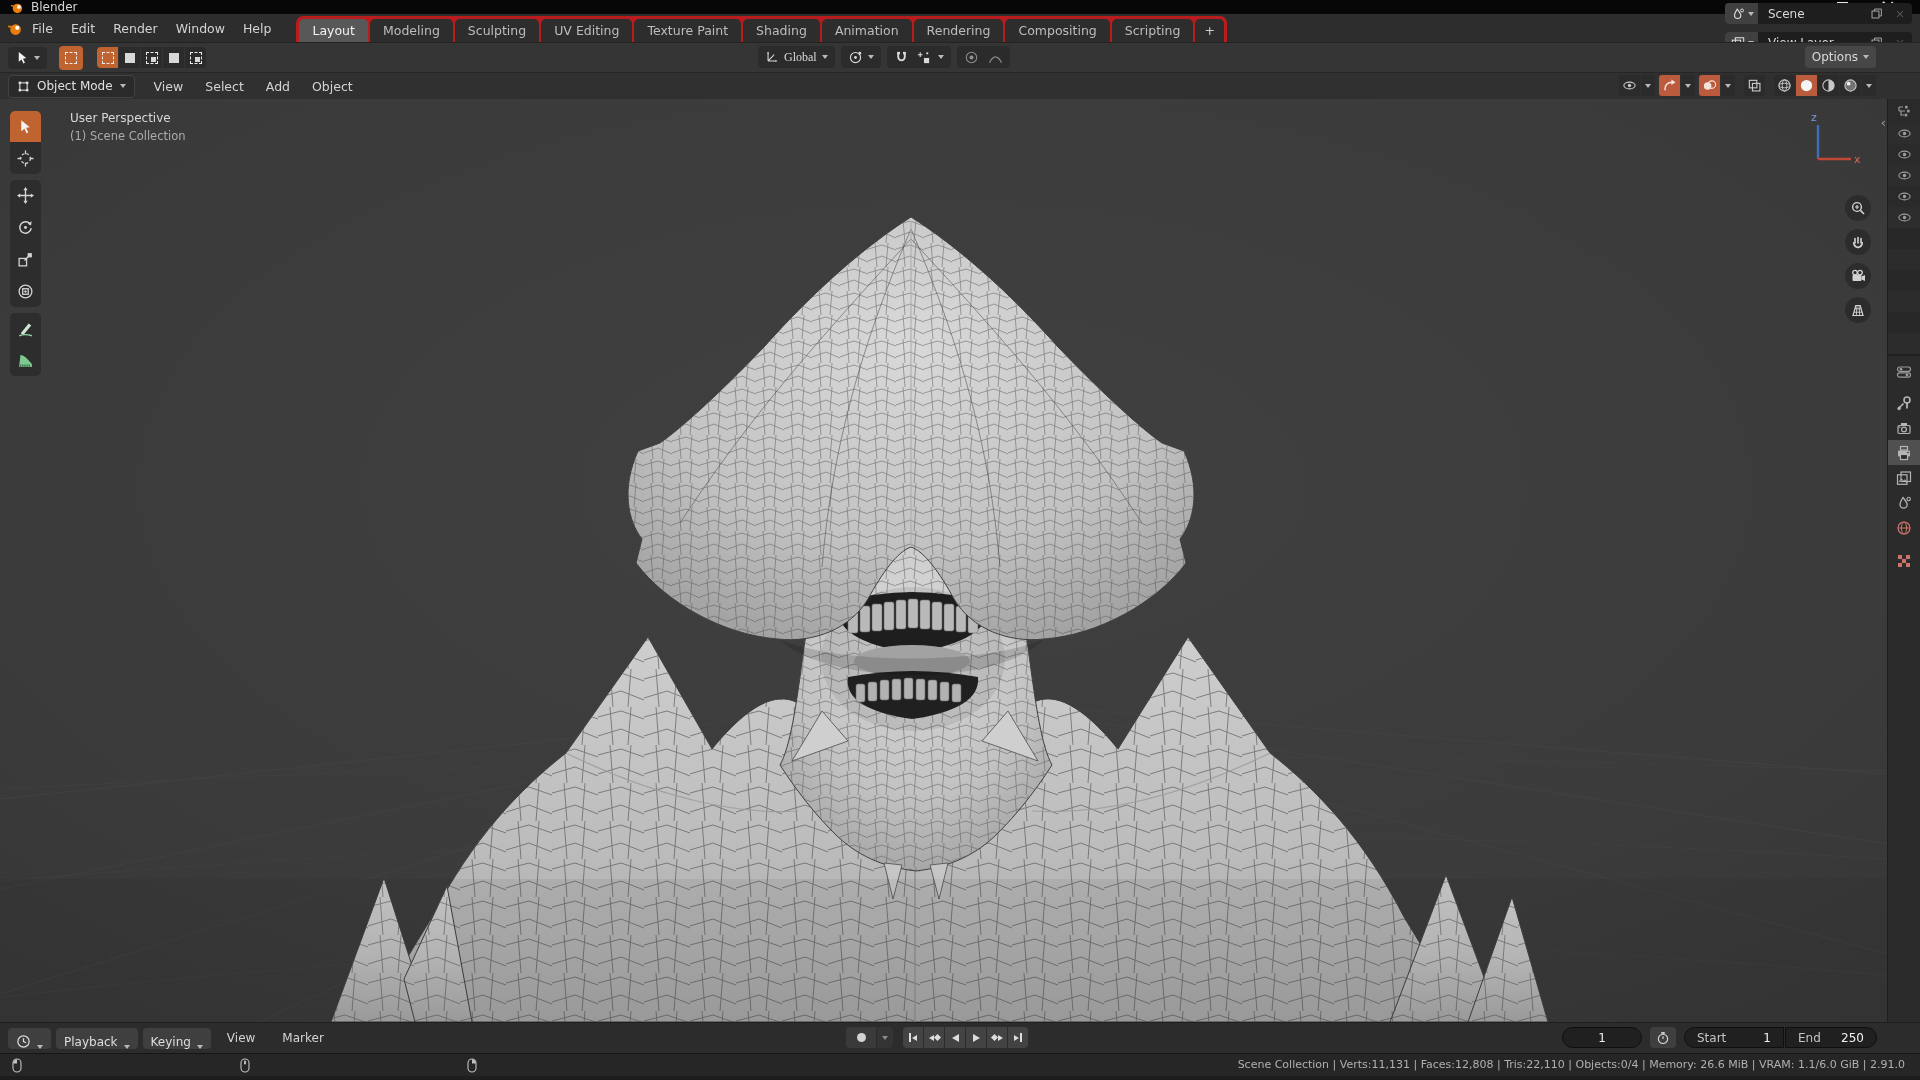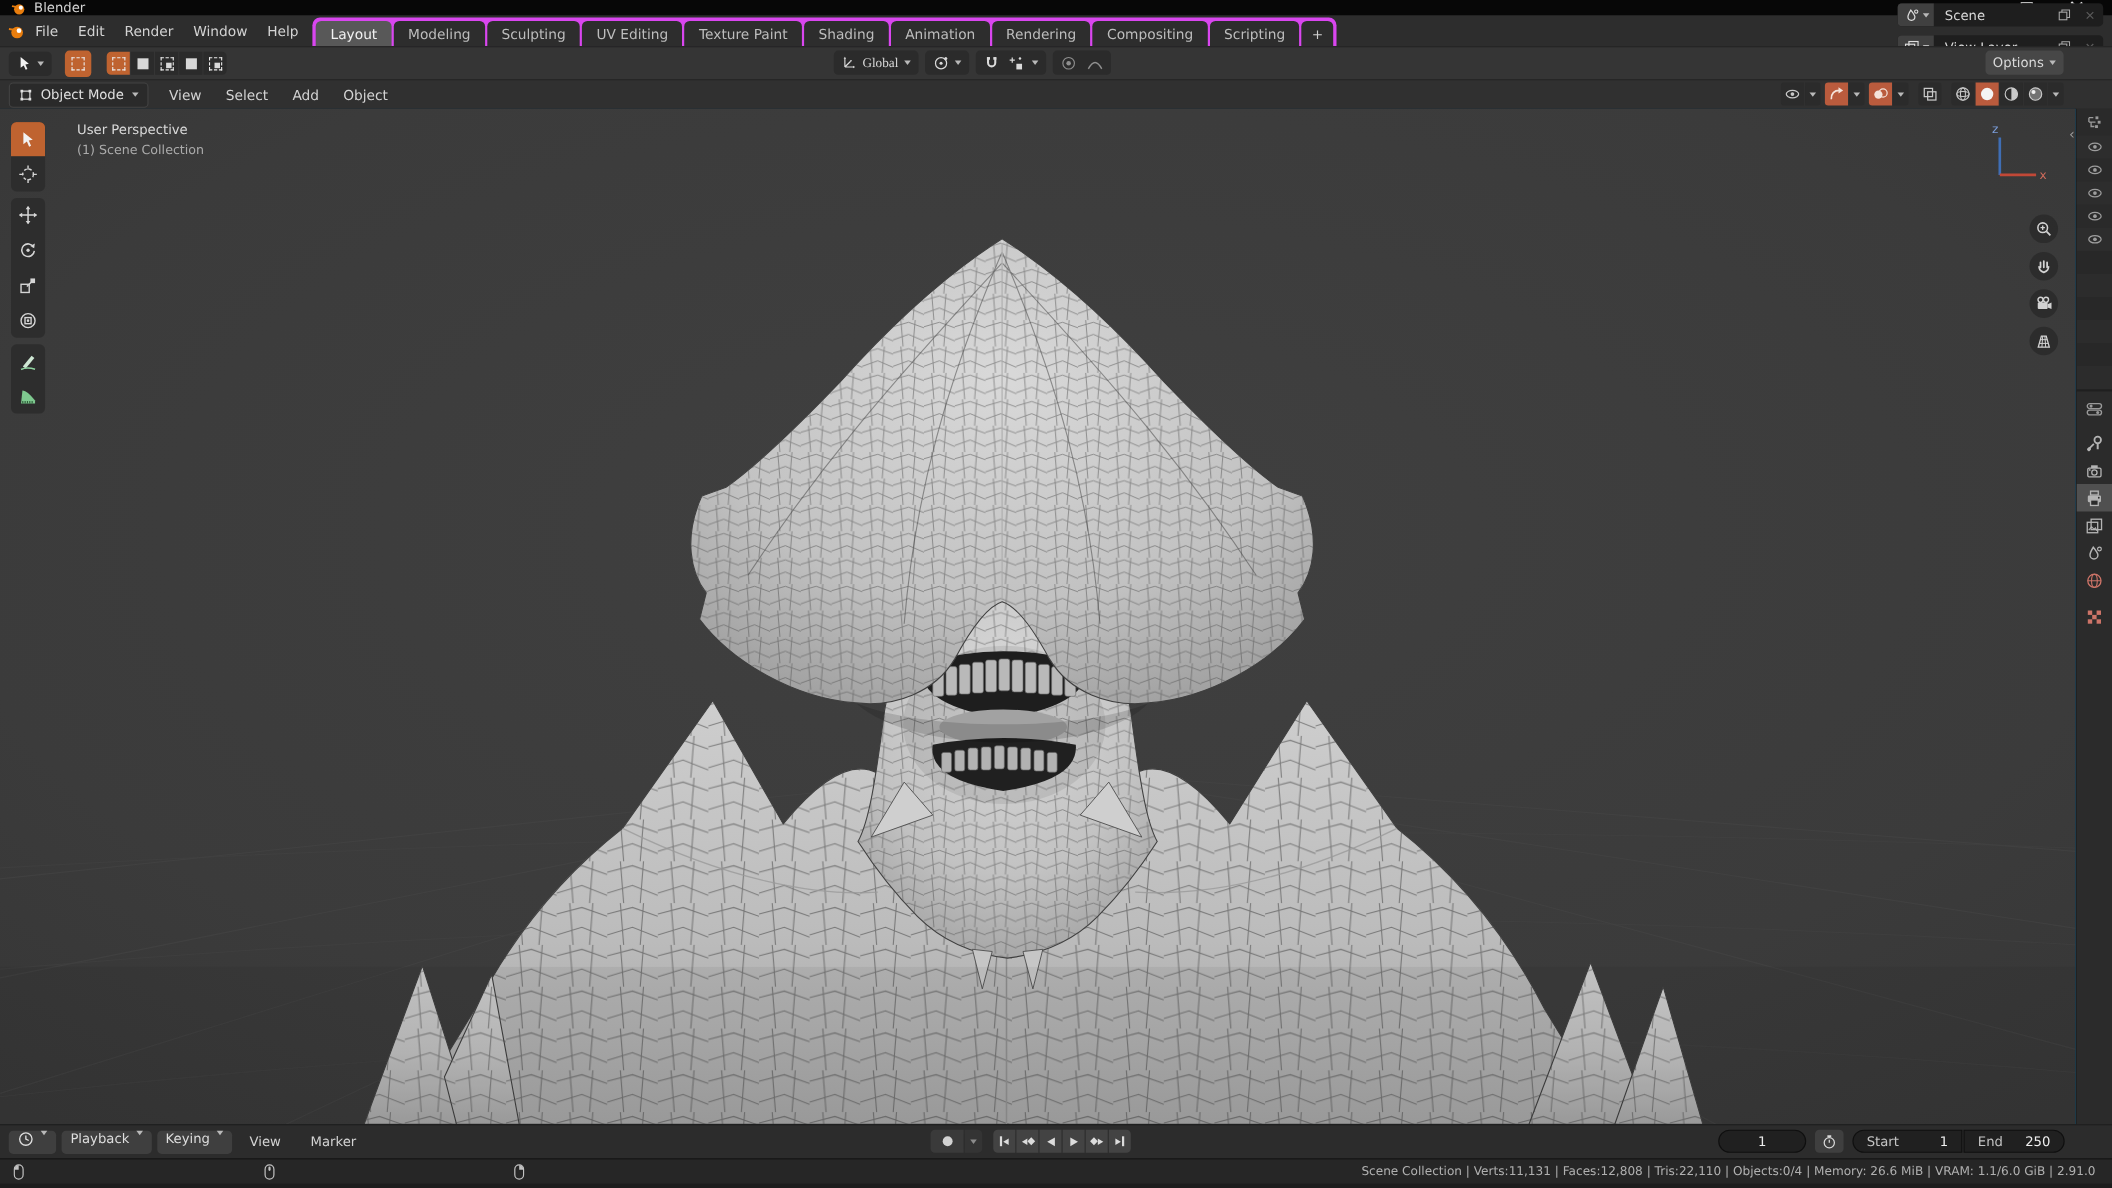--- a/index.html
+++ b/index.html
@@ -15,22 +15,22 @@
   .glyph-min{width:11px;height:0;border-top:1.6px solid #e8e8e8;}
   .glyph-max{width:9px;height:9px;border:1.4px solid #e8e8e8;position:relative;background:#070707;}
   .glyph-max:before{content:"";position:absolute;left:2px;top:-4px;width:9px;height:9px;border:1.4px solid #e8e8e8;z-index:-1;}
   .glyph-x{position:relative;width:12px;height:12px;}
   .glyph-x:before,.glyph-x:after{content:"";position:absolute;left:5px;top:-1px;width:1.6px;height:14px;background:#e8e8e8;}
   .glyph-x:before{transform:rotate(45deg);} .glyph-x:after{transform:rotate(-45deg);}
 
   
   .topbar{height:28px;background:#2d2d2d;display:flex;align-items:center;padding:0 6px;position:relative;}
   .menu{font-size:12.5px;color:#d3d3d3;padding:0 9px;cursor:default;}
-  .tabwell{display:flex;align-items:flex-end;align-self:flex-end;height:26px;background:#d946ef;
-           border-radius:7px 7px 0 0;margin-left:4px;padding:0 2px;}
+  .tabwell{display:flex;align-items:flex-end;align-self:flex-end;height:26px;background:#b91c1c;
+           border-radius:7px 7px 0 0;margin-left:16px;padding:0 2px;}
   .tab{font-size:12.5px;height:23px;line-height:23px;padding:0 13px;background:#2d2d2d;color:#bdbdbd;
        border-radius:5px 5px 0 0;margin:0 1px;white-space:nowrap;}
   .tab.active{background:#585858;color:#f2f2f2;}
   .tab.addtab{padding:0 9px;color:#cfcfcf;}
   .topright{margin-left:auto;display:flex;align-items:center;gap:8px;padding-right:2px;flex-direction:column;}
   .idblock{display:flex;align-items:center;height:21px;background:#1e1e1e;border-radius:4px;overflow:hidden;}
   .idicon{height:21px;display:flex;align-items:center;background:#404040;padding:0 4px 0 6px;gap:3px;color:#ddd;}
   .idname{padding:0 10px;font-size:12px;color:#d8d8d8;min-width:86px;}
   .idbtn{width:24px;height:21px;display:flex;align-items:center;justify-content:center;color:#a8a8a8;}
   .idbtn.dim{color:#5c5c5c;}
@@ -66,21 +66,21 @@
   .ib{width:21px;height:21px;background:#2b2b2b;display:flex;align-items:center;justify-content:center;
       border-radius:3px;color:#c9c9c9;}
   .ibv{width:14px;height:21px;background:#2b2b2b;display:flex;align-items:center;justify-content:center;border-radius:3px;}
   .ib.orange{background:#ba5b3d;color:#f4e3da;}
   .seg{display:flex;gap:1px;}
   .seg .ib,.seg .ibv{border-radius:0;}
   .seg .ib:first-child{border-radius:3px 0 0 3px;} .seg .ibv:last-child{border-radius:0 3px 3px 0;}
 
   
   .main{height:923px;display:flex;position:relative;}
-  .viewport{position:relative;flex:1;min-width:0;background:#0c4a6e;overflow:hidden;}
+  .viewport{position:relative;flex:1;min-width:0;background:#4c1d95;overflow:hidden;}
   .vptext{position:absolute;left:70px;top:12px;z-index:5;}
   .vptext .l1{font-size:12px;color:#d9d9d9;}
   .vptext .l2{font-size:11.5px;color:#ababab;margin-top:4px;}
   .ltools{position:absolute;left:10px;top:12px;z-index:6;display:flex;flex-direction:column;gap:6px;}
   .tgroup{background:rgba(45,45,45,.92);border-radius:5px;display:flex;flex-direction:column;gap:1px;overflow:hidden;}
   .tbtn{width:31px;height:31px;display:flex;align-items:center;justify-content:center;color:#d5d5d5;}
   .tbtn.active{background:#bf6330;}
   .gizmo{position:absolute;right:24px;top:10px;z-index:5;}
   .navbtns{position:absolute;right:16px;top:96px;z-index:5;display:flex;flex-direction:column;gap:8px;}
   .nbtn{width:26px;height:26px;border-radius:50%;background:rgba(32,32,32,.55);display:flex;align-items:center;
@@ -99,21 +99,21 @@
   .propsec{width:100%;background:#2b2b2b;flex:1;display:flex;flex-direction:column;align-items:center;}
   .propicon{margin:8px 0 10px 0;color:#9a9a9a;}
   .ptab{width:100%;height:25px;display:flex;align-items:center;justify-content:center;color:#b4b4b4;}
   .ptab.active{background:#505050;}
   .ptab.salmon{color:#cd7468;}
 
   
   .timeline{height:30px;background:#2c2c2c;border-top:1px solid #1e1e1e;display:flex;align-items:center;
             padding:0 8px;position:relative;}
   .tl-left{display:flex;align-items:center;gap:5px;}
-  .tlbtn{background:#3f3f3f;border-radius:4px;height:21px;display:flex;align-items:flex-start;padding:0 8px;
+  .tlbtn{background:#3f3f3f;border-radius:4px;height:21px;display:flex;align-items:flex-end;padding:0 8px;
          font-size:12px;color:#dedede;gap:6px;}
   .tl-center{position:absolute;left:846px;top:4px;display:flex;align-items:center;gap:10px;}
   .recgroup{display:flex;gap:1px;}
   .recbtn{width:30px;height:21px;background:#3a3a3a;border-radius:4px 0 0 4px;display:flex;align-items:center;justify-content:center;}
   .recv{width:16px;height:21px;background:#343434;border-radius:0 4px 4px 0;display:flex;align-items:center;justify-content:center;}
   .rec{width:9px;height:9px;border-radius:50%;background:#d2d2d2;}
   .transport{display:flex;gap:1px;}
   .tp{width:20px;height:21px;background:#434343;display:flex;align-items:center;justify-content:center;gap:1px;}
   .transport .tp:first-child{border-radius:4px 0 0 4px;} .transport .tp:last-child{border-radius:0 4px 4px 0;}
   .tri-l{width:0;height:0;border-top:4.5px solid transparent;border-bottom:4.5px solid transparent;border-right:7px solid #dcdcdc;}

